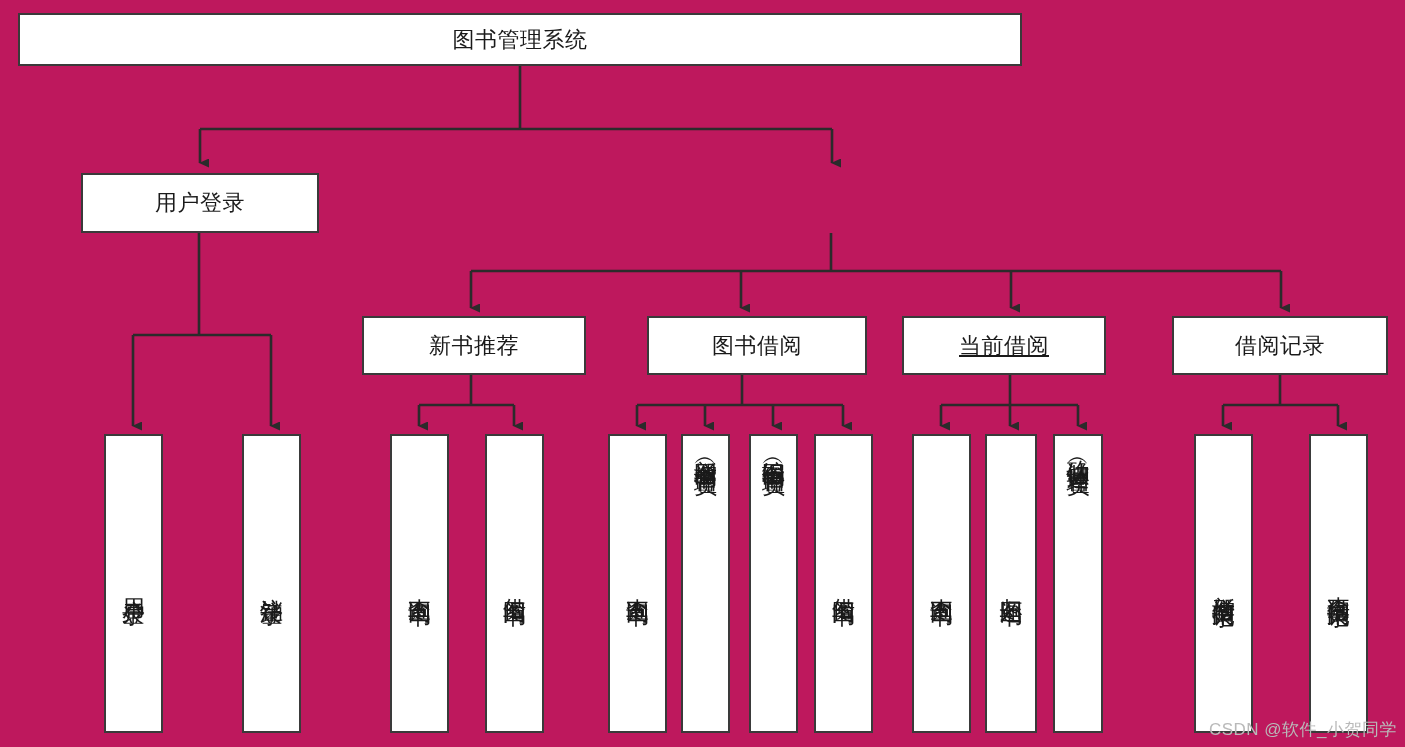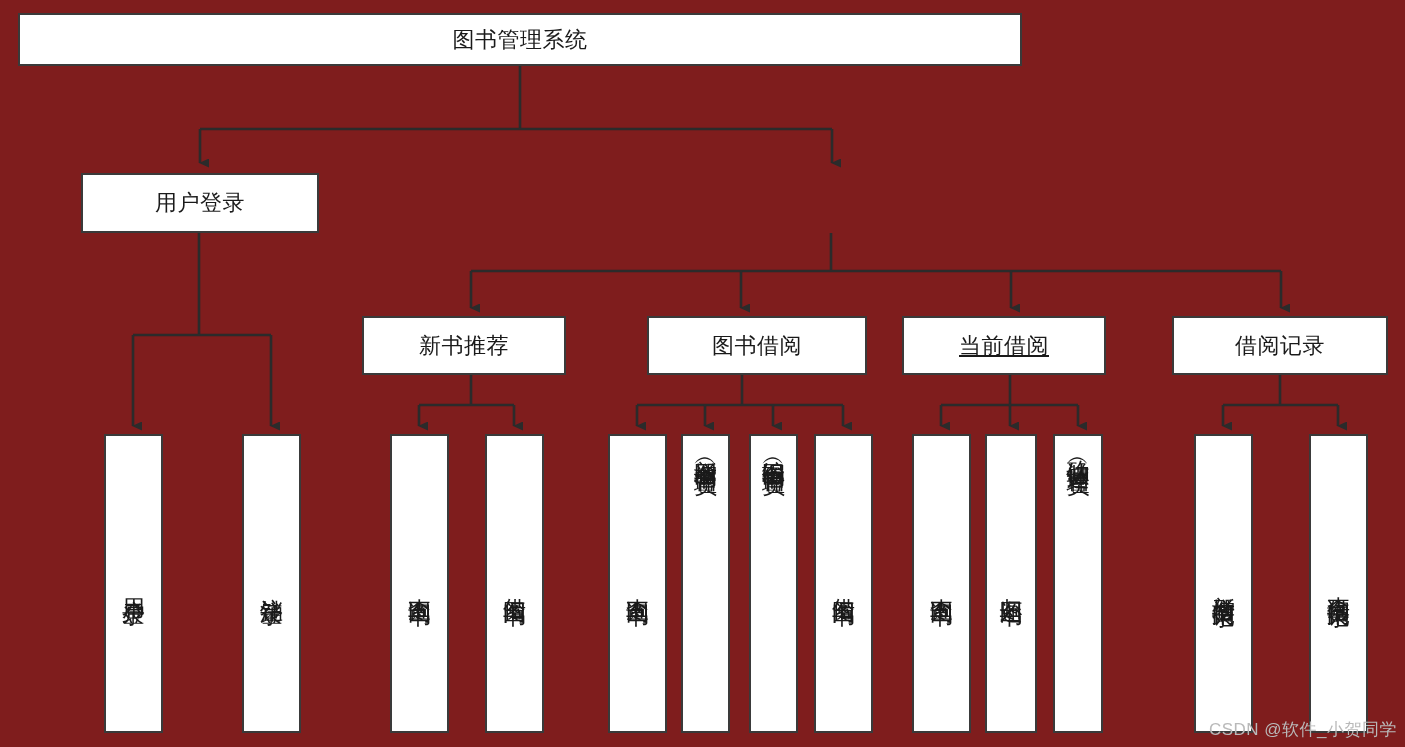--- a/index.html
+++ b/index.html
@@ -7,21 +7,21 @@
     padding: 0;
     background: #ffffff;
   }
   body {
     font-family: "Liberation Sans", "DejaVu Sans", sans-serif;
   }
   #diagram-root {
     position: relative;
     width: 1405px;
     height: 747px;
-    background: #7f1d1d;
+    background: #be185d;
     overflow: hidden;
   }
   svg.connectors {
     position: absolute;
     left: 0;
     top: 0;
     width: 1405px;
     height: 747px;
     pointer-events: none;
   }
@@ -128,21 +128,21 @@
   </svg>
 
   <div class="node horizontal" style="left:18px; top:13px; width:1004px; height:53px;">
     <span class="label">图书管理系统</span>
   </div>
 
   <div class="node horizontal" style="left:81px; top:173px; width:238px; height:60px;">
     <span class="label">用户登录</span>
   </div>
 
-  <div class="node horizontal" style="left:362px; top:316px; width:204px; height:59px;">
+  <div class="node horizontal" style="left:362px; top:316px; width:224px; height:59px;">
     <span class="label">新书推荐</span>
   </div>
   <div class="node horizontal" style="left:633px; top:316px; width:220px; height:59px;margin-left:14px;">
     <span class="label">图书借阅</span>
   </div>
   <div class="node horizontal" style="left:902px; top:316px; width:204px; height:59px;text-decoration:underline;">
     <span class="label">当前借阅</span>
   </div>
   <div class="node horizontal" style="left:1172px; top:316px; width:216px; height:59px;">
     <span class="label">借阅记录</span>

